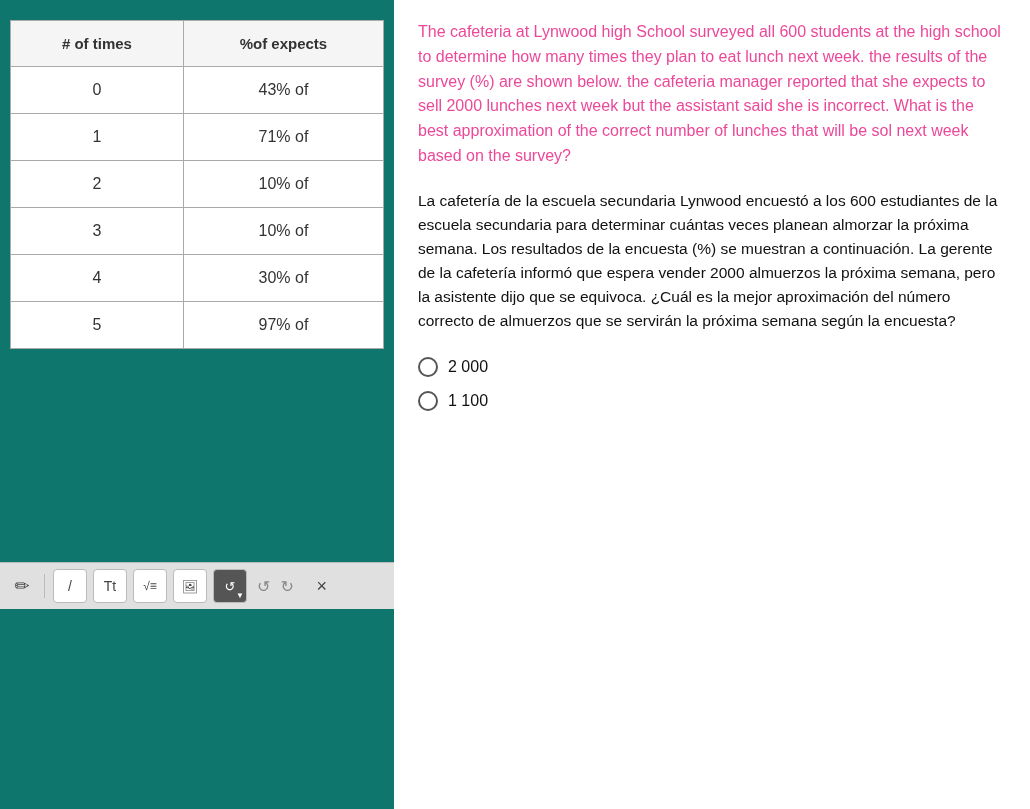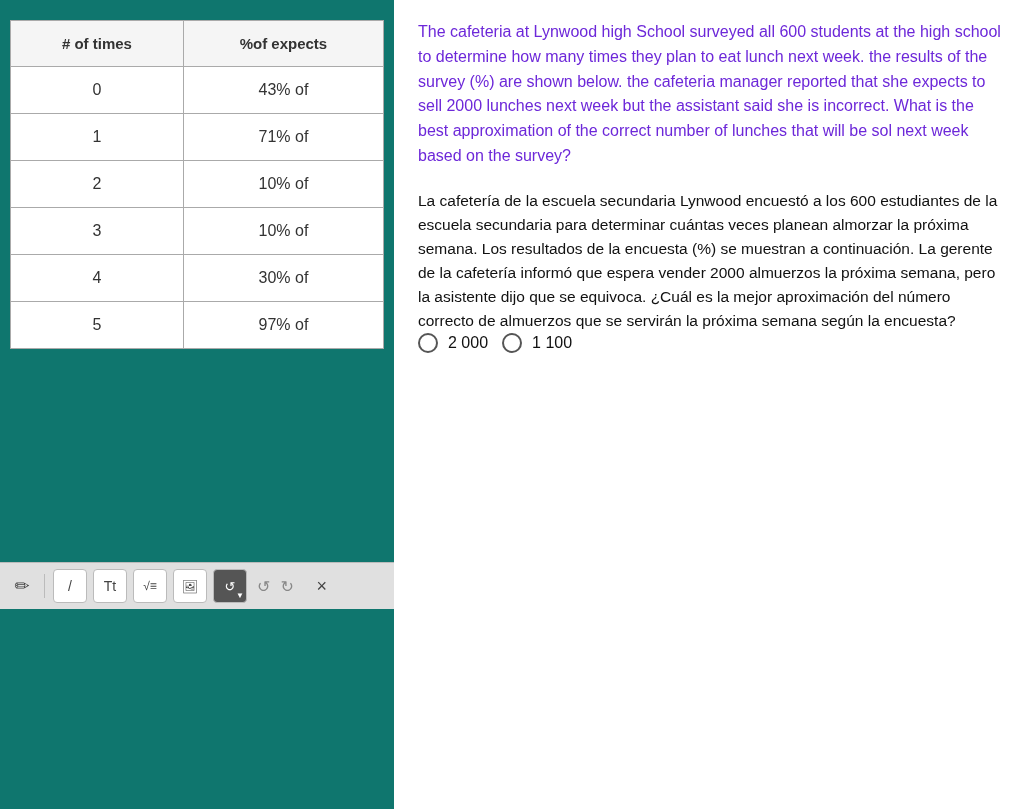--- a/index.html
+++ b/index.html
@@ -114,33 +114,35 @@
     .right-panel {
       flex: 1;
       background: white;
       padding: 20px 24px;
       overflow-y: auto;
     }
 
     .question-text {
       font-size: 16px;
       line-height: 1.55;
-      color: #6d28d9;
+      color: #ec4899;
       margin-bottom: 20px;
     }
 
     .spanish-text {
       font-size: 15.5px;
       line-height: 1.55;
       color: #111;
+      margin-bottom: 24px;
     }
 
     
     .answer-options {
       display: flex;
+      flex-direction: column;
       gap: 14px;
     }
     .answer-option {
       display: flex;
       align-items: center;
       gap: 10px;
       cursor: pointer;
     }
     .radio-circle {
       width: 20px;

